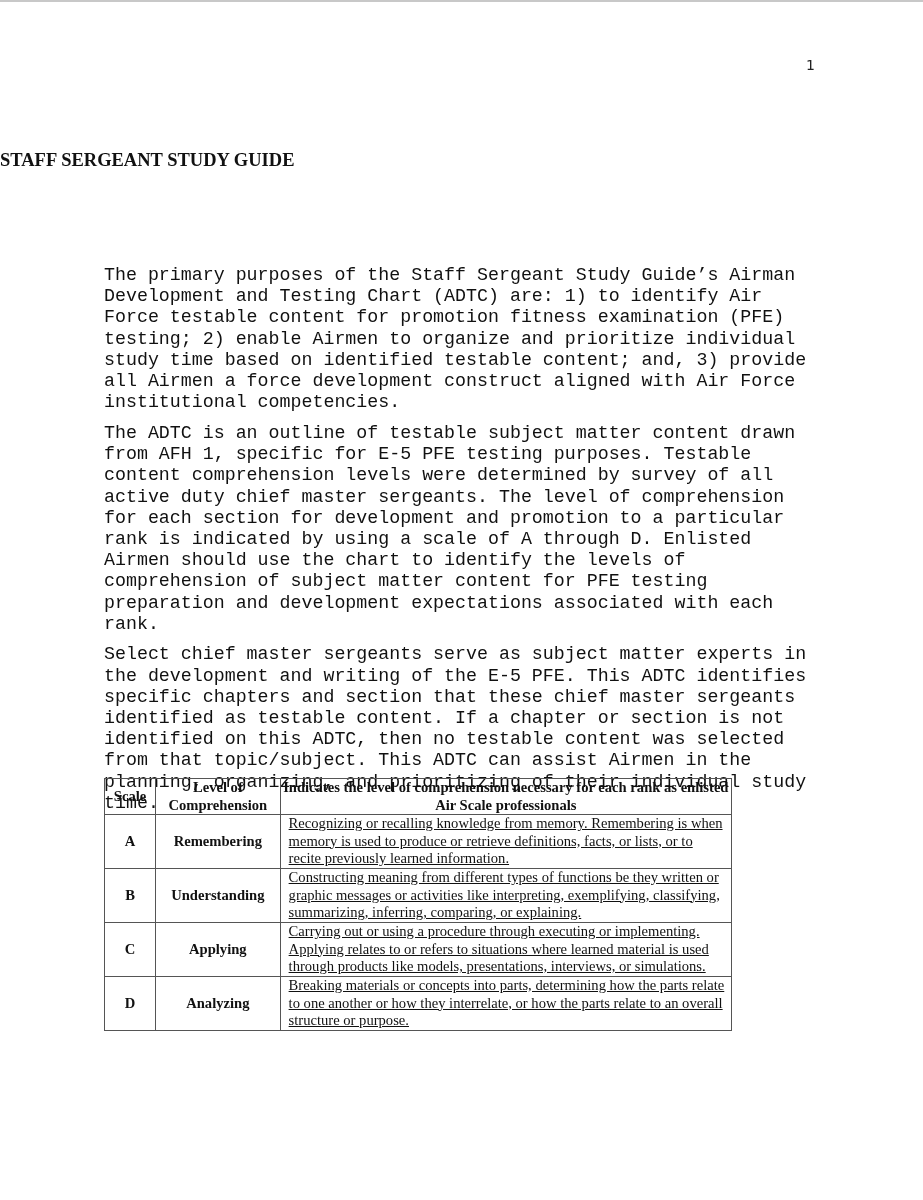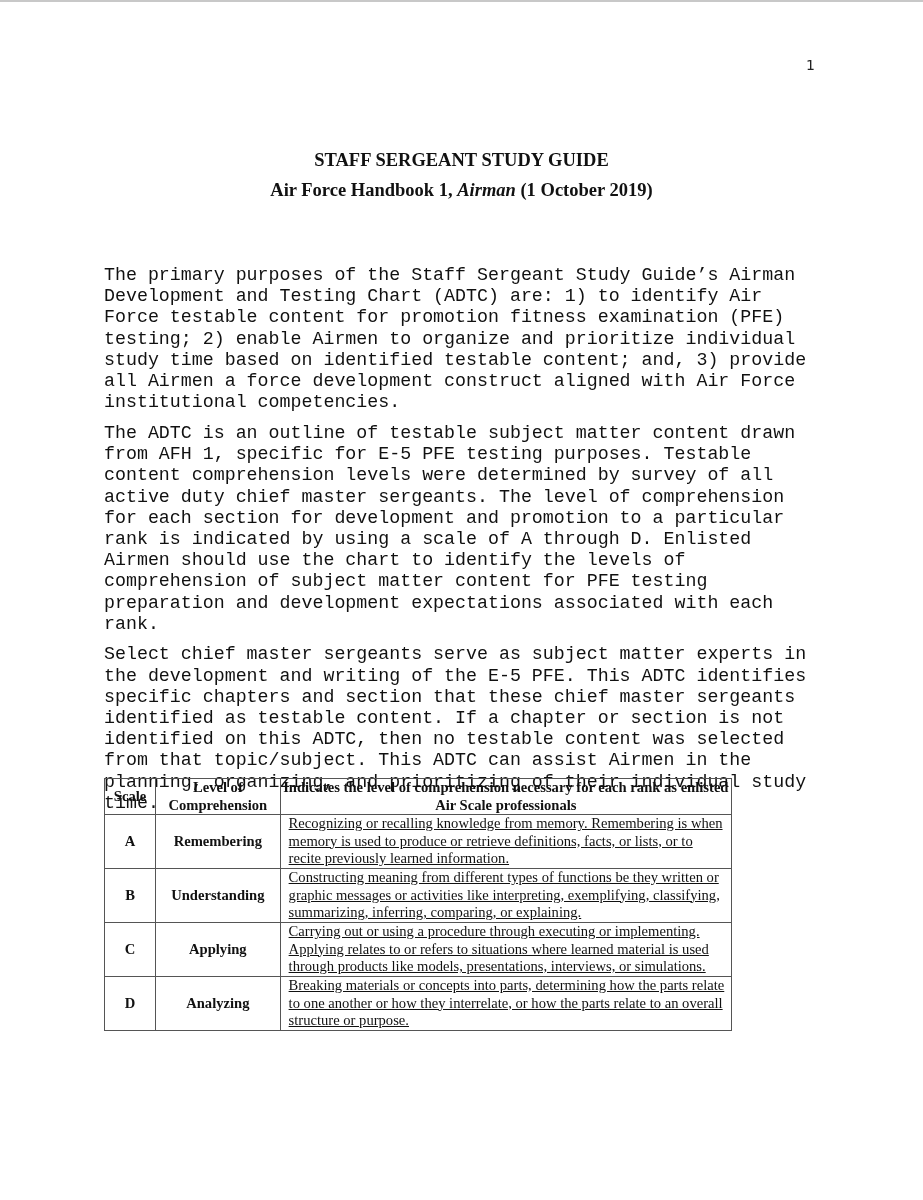--- a/index.html
+++ b/index.html
@@ -27,21 +27,20 @@
       top: 57px;
       font-family: "DejaVu Sans", "Liberation Sans", sans-serif;
       font-size: 14px;
       color: #222;
     }
     .title-block {
       position: absolute;
       left: 0;
       top: 145px;
       width: 923px;
-      text-align: center;
       font-weight: bold;
       font-size: 18.5px;
       line-height: 30px;
     }
     .title-block .line { display: block; }
     .title-block em { font-style: italic; }
     .body-text {
       position: absolute;
       left: 104px;
       top: 265px;
@@ -89,21 +88,20 @@
   </style>
 </head>
 <body>
 
 <div class="top-rule"></div>
 
 <div class="page-number">1</div>
 
 <div class="title-block">
   <span class="line">STAFF SERGEANT STUDY GUIDE</span>
-  <span class="line"><span>Air Force Handbook 1, </span><em>Airman</em><span> (1 October 2019)</span></span>
 </div>
 
 <div class="body-text">
   <p>The primary purposes of the Staff Sergeant Study Guide’s Airman Development and Testing Chart (ADTC) are: 1) to identify Air Force testable content for promotion fitness examination (PFE) testing; 2) enable Airmen to organize and prioritize individual study time based on identified testable content; and, 3) provide all Airmen a force development construct aligned with Air Force institutional competencies.</p>
   <p>The ADTC is an outline of testable subject matter content drawn from AFH 1, specific for E-5 PFE testing purposes. Testable content comprehension levels were determined by survey of all active duty chief master sergeants.  The level of comprehension for each section for development and promotion to a particular rank is indicated by using a scale of A through D. Enlisted Airmen should use the chart to identify the levels of comprehension of subject matter content for PFE testing preparation and development expectations associated with each rank.</p>
   <p>Select chief master sergeants serve as subject matter experts in the development and writing of the E-5 PFE.  This ADTC identifies specific chapters and section that these chief master sergeants identified as testable content.  If a chapter or section is not identified on this ADTC, then no testable content was selected from that topic/subject.  This ADTC can assist Airmen in the planning, organizing, and prioritizing of their individual study time.</p>
 </div>
 
 <table class="adtc">
   <colgroup>

